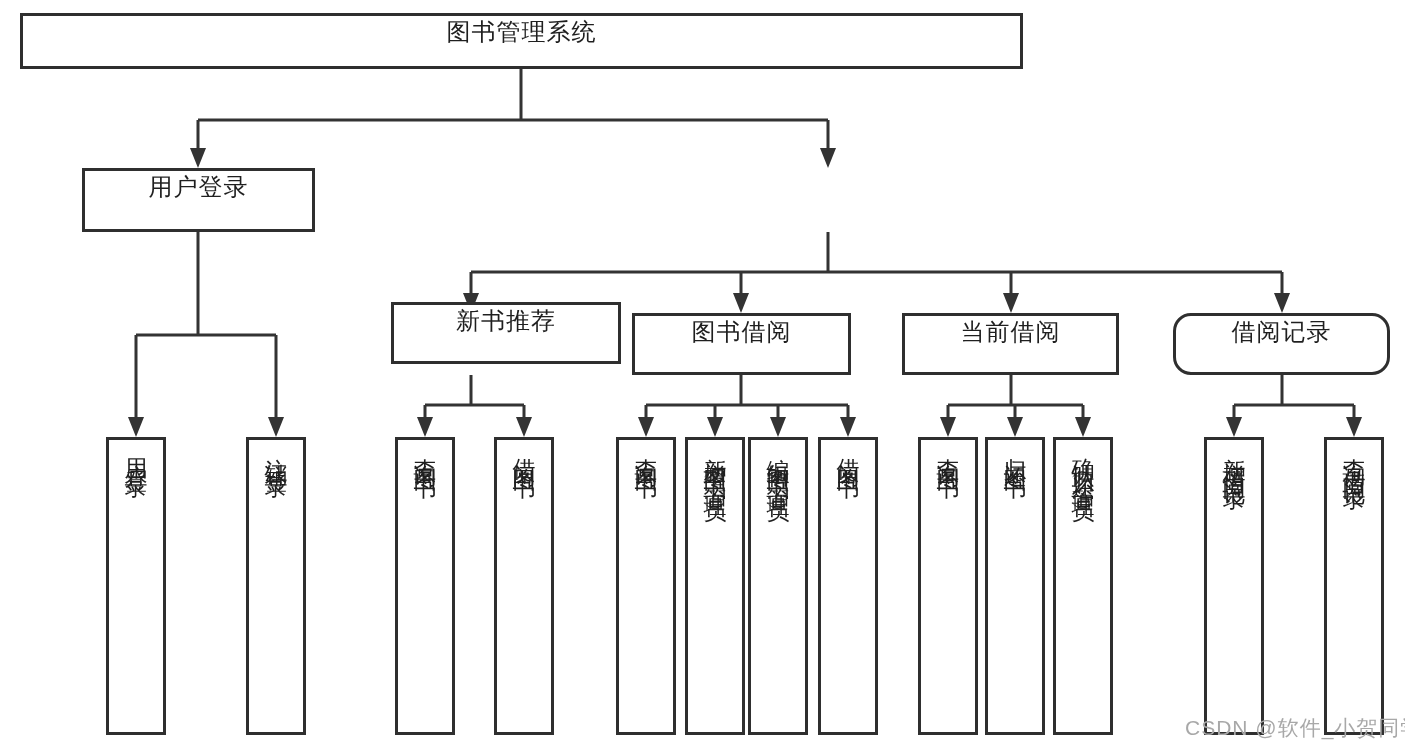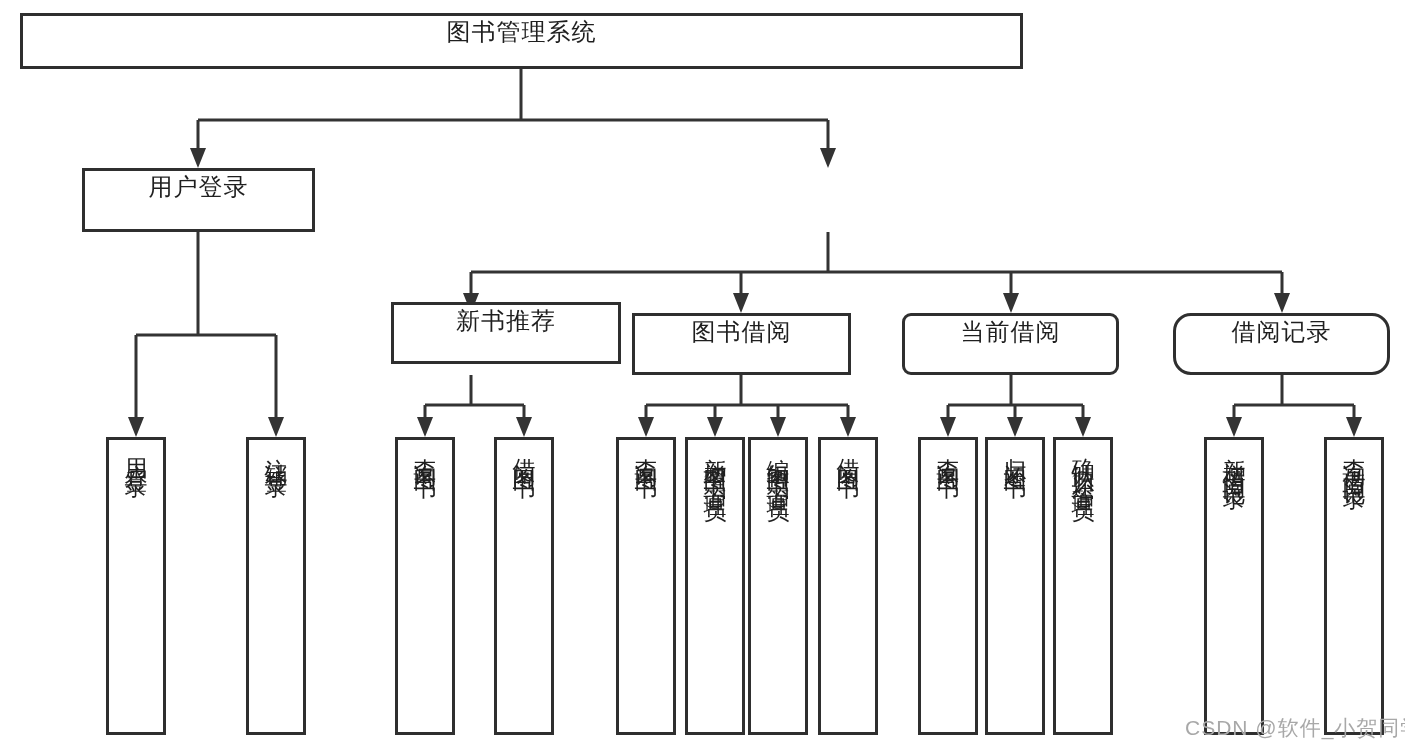--- a/index.html
+++ b/index.html
@@ -119,21 +119,21 @@
   <div class="node node-h" style="left:82px; top:168px; width:233px; height:64px;">
     <span>用户登录</span>
   </div>
 
   <div class="node node-h" style="left:363px; top:302px; width:230px; height:62px;margin-left:28px;">
     <span>新书推荐</span>
   </div>
   <div class="node node-h" style="left:632px; top:313px; width:219px; height:62px;">
     <span>图书借阅</span>
   </div>
-  <div class="node node-h" style="left:902px; top:313px; width:217px; height:62px;border-radius:9px;">
+  <div class="node node-h" style="left:902px; top:313px; width:217px; height:62px;">
     <span>当前借阅</span>
   </div>
   <div class="node node-h" style="left:1173px; top:313px; width:217px; height:62px;border-radius:18px;">
     <span>借阅记录</span>
   </div>
 
   <div class="node node-v" style="left:106px;">
     <span class="vtext">用户登录</span>
   </div>
   <div class="node node-v" style="left:246px;">

